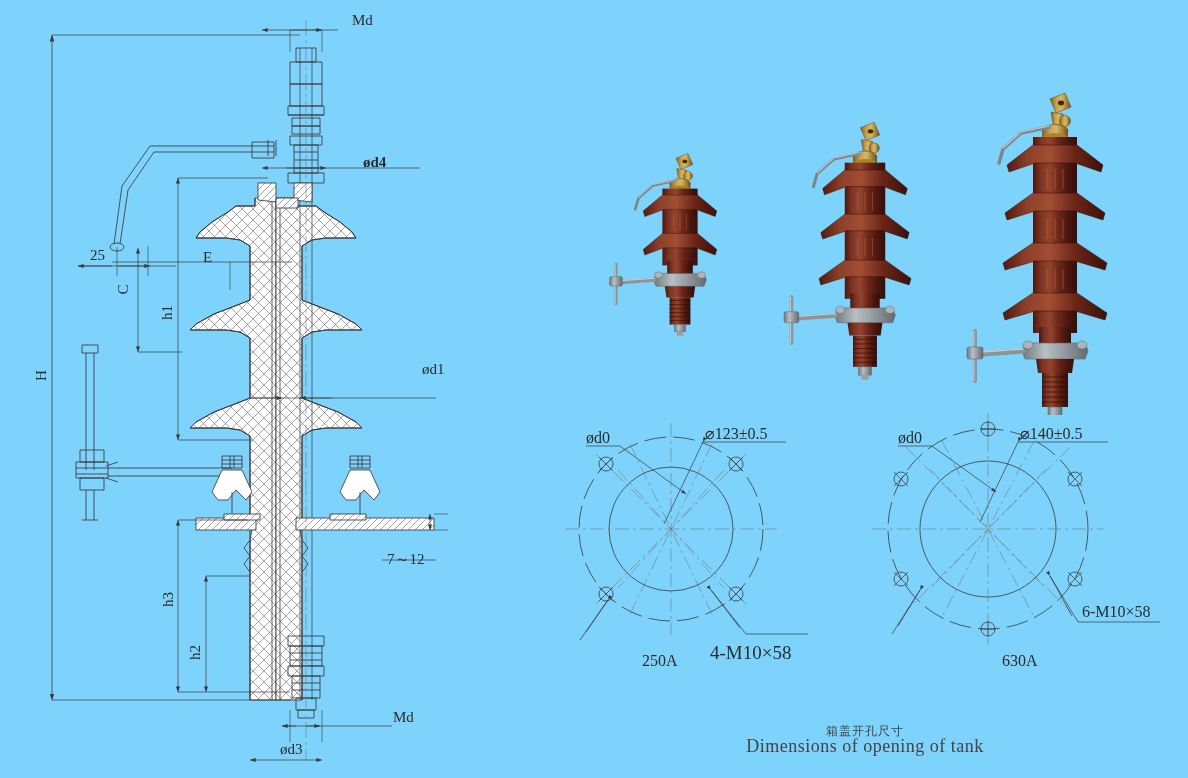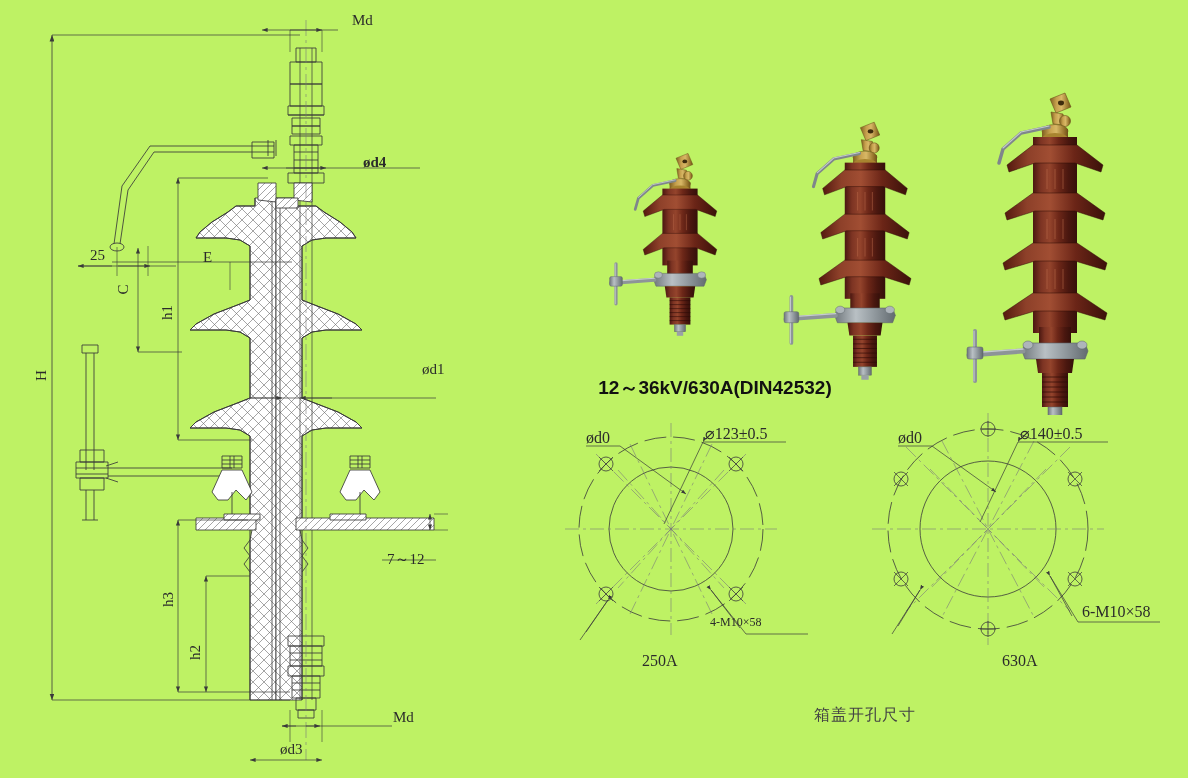--- a/index.html
+++ b/index.html
@@ -4,21 +4,21 @@
 <style>
   * { box-sizing: border-box; }
   html, body {
     margin: 0; padding: 0;
     background: #ffffff;
     font-family: "Liberation Serif", "DejaVu Serif", serif;
   }
   #page {
     position: relative;
     width: 1188px; height: 778px;
-    background: #bef264;
+    background: #7dd3fc;
     overflow: hidden;
   }
   #page svg { position: absolute; top: 0; left: 0; }
   .lbl {
     position: absolute;
     font-family: "Liberation Serif", "DejaVu Serif", serif;
     color: #2b2b2b;
     white-space: nowrap;
     line-height: 1;
   }
@@ -387,21 +387,20 @@
         <path d="M-8,24 L-8,44 M0,24 L0,44 M8,24 L8,44"></path>
         <path d="M-8,74 L-8,94 M0,74 L0,94 M8,74 L8,94"></path>
         <path d="M-8,124 L-8,144 M0,124 L0,144 M8,124 L8,144"></path>
       </g>
       <g transform="translate(0,188)">
           <use href="#bushBase"></use>
         </g>
     </g>
   </svg>
 
-  <div class="title-san" style="left:715px; top:375px; font-size:19px; transform:translateX(-50%);">12～36kV/630A(DIN42532)</div>
 
   <svg id="svg-openings" width="620" height="310" viewBox="560 410 620 310" style="position:absolute; left:560px; top:410px;">
     <defs>
       <marker id="ar2" markerWidth="8" markerHeight="8" refX="7" refY="2.6" orient="auto" markerUnits="strokeWidth">
         <path d="M0,0 L7,2.6 L0,5.2 z" fill="#3a3a3a"></path>
       </marker>
     </defs>
 
     <g stroke="#3a3a3a" fill="none" stroke-width="0.8">
 
@@ -479,24 +478,26 @@
         <path d="M1050,576 L1078,622 L1160,622"></path>
         <path d="M1050,576 L1072,616" marker-start="url(#ar2)"></path>
         <path d="M920,590 L892,634"></path>
         <path d="M920,590 L898,626" marker-start="url(#ar2)"></path>
       </g>
     </g>
   </svg>
 
   <div class="lbl" style="left:586px; top:430px; font-size:16px;">ød0</div>
   <div class="lbl" style="left:705px; top:426px; font-size:16px;">⌀123±0.5</div>
-  <div class="lbl" style="left:710px; top:616px; font-size:12px;">4-M10×58</div>
+  <div class="lbl" style="left:710px; top:643px; font-size:19px;">4-M10×58</div>
   <div class="lbl" style="left:642px; top:653px; font-size:16px;text-align:center;">250A</div>
 
   <div class="lbl" style="left:898px; top:430px; font-size:16px;">ød0</div>
   <div class="lbl" style="left:1020px; top:426px; font-size:16px;">⌀140±0.5</div>
   <div class="lbl" style="left:1082px; top:604px; font-size:16px;">6-M10×58</div>
   <div class="lbl" style="left:958px; top:653px; font-size:16px;margin-left:44px;">630A</div>
 
-  <div class="cap" style="left:865px; top:705px; font-size:16px; transform:translateX(-50%);
+  <div class="cap" style="left:865px; top:723px; font-size:12px; transform:translateX(-50%);
               letter-spacing:1px;">箱盖开孔尺寸</div>
+  <div class="cap" style="left:865px; top:736px; font-size:18px; transform:translateX(-50%);
+              letter-spacing:0.5px;">Dimensions of opening of tank</div>
 
 </div>
 
 </body></html>

